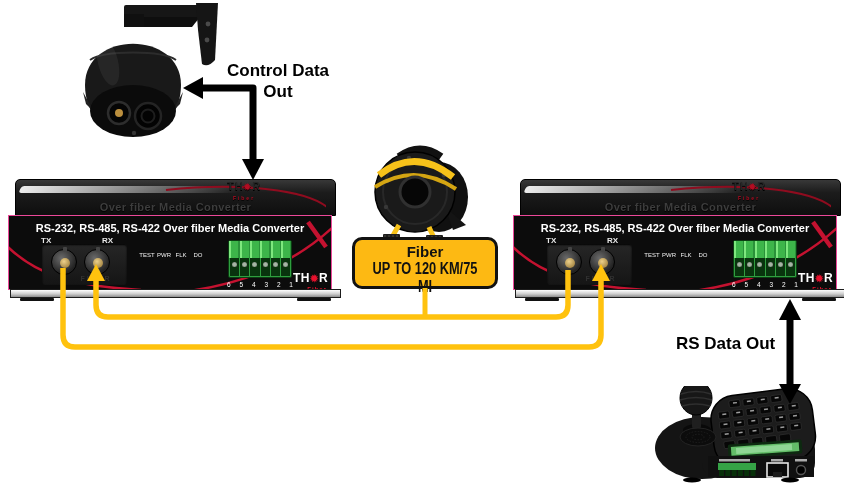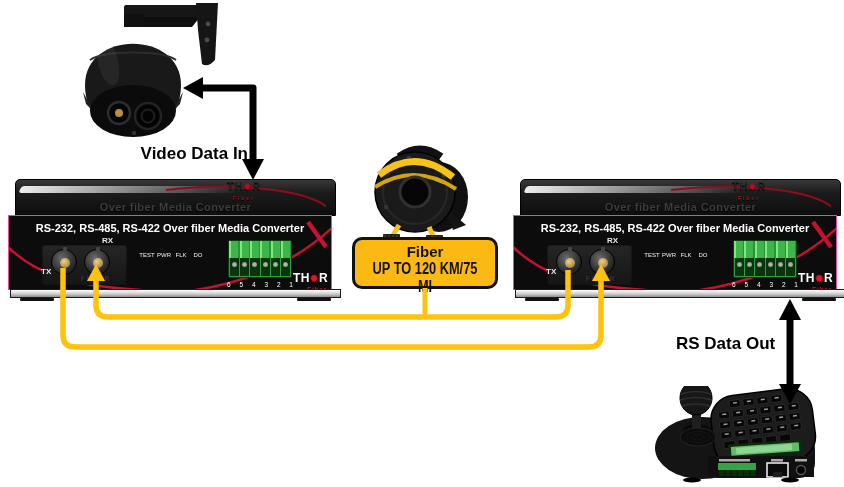--- a/index.html
+++ b/index.html
@@ -25,21 +25,21 @@
                 text-shadow:0 1px 1px #000;margin-top:42px; }
   .conv-face { position:absolute; top:36px; left:0; width:324px; height:75px;
                background:#0c0c0c; border:1px solid #ec4899; overflow:hidden; }
   .face-art { position:absolute; left:0; top:0; }
   .conv-title { position:absolute; top:6px; width:100%; text-align:center;
                 color:#fff; font-size:11px; font-weight:bold; }
   .port-recess { position:absolute; left:33px; top:28px; width:85px; height:41px;
                  background:linear-gradient(180deg,#262626,#151515); border-radius:3px;
                  box-shadow:inset 0 1px 2px #000; }
   .port-lab { position:absolute; color:#e8e8e8; font-size:8px; font-weight:bold; top:20px; }
-  .tx-lab { left:32px;margin-top:31px; } .rx-lab { left:81px;padding-left:12px; }
+  .tx-lab { left:32px; } .rx-lab { left:81px;padding-left:12px; }
   .st-conn { position:absolute; top:33px; width:26px; height:26px; border-radius:50%;
              background:radial-gradient(circle at 40% 35%,#6b6b6b,#222 70%);
              border:1px solid #000; }
   .st-conn.tx { left:42px; } .st-conn.rx { left:75px; }
   .st-conn::before { content:""; position:absolute; left:8px; top:8px; width:10px; height:10px;
                      border-radius:50%; background:radial-gradient(circle at 40% 35%,#ecd08a,#8f6f2f); }
   .st-conn::after { content:""; position:absolute; left:11px; top:-3px; width:4px; height:5px;
                     background:#444; border-radius:1px; }
   .fiber-port-lab { position:absolute; left:52px; top:59px; width:70px; text-align:center;
                     font-size:7px; font-weight:bold; color:#303030; letter-spacing:2px; }
@@ -363,16 +363,19 @@
       <path d="M568 270 L568 305 Q568 317 556 317 L108 317 Q96 317 96 305 L96 280"></path>
     </g>
     <polygon points="96,264 87,281 105,281" fill="#ffc20e"></polygon>
     <g stroke="#ffc20e" stroke-width="5.5" fill="none">
       <path d="M63 268 L63 335 Q63 347 75 347 L589 347 Q601 347 601 335 L601 280"></path>
     </g>
     <polygon points="601,264 592,281 610,281" fill="#ffc20e"></polygon>
     <line x1="425" y1="288" x2="425" y2="318" stroke="#ffc20e" stroke-width="5"></line>
   </svg>
 
-  <div class="diagram-text video-label">Video Data In</div>
+  <div class="diagram-text control-label">
+    <span>Control Data</span><br>
+    <span>Out</span>
+  </div>
   <div class="diagram-text rs-label">RS Data Out</div>
 
 </div>
 
 </body></html>

